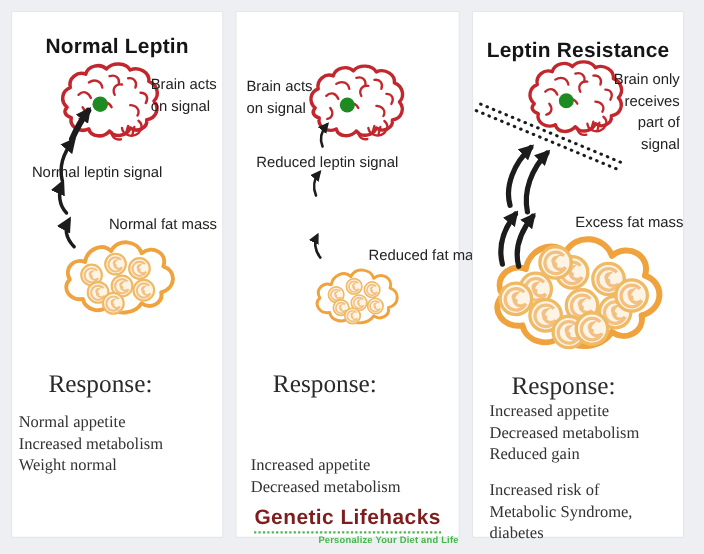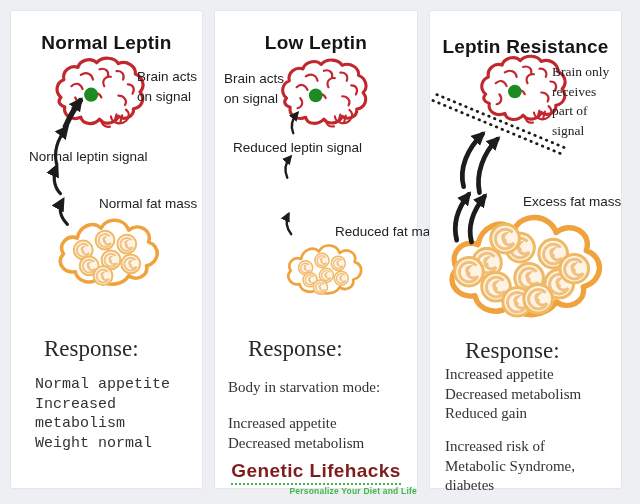--- a/index.html
+++ b/index.html
@@ -15,21 +15,21 @@
   }
   #panel-1{left:10px;width:193px;}
   #panel-2{left:214px;width:204px;}
   #panel-3{left:429px;width:193px;}
   svg.art{position:absolute;left:0;top:0;width:100%;height:100%;}
   .panel-title{
     position:absolute;top:21px;left:0;width:100%;text-align:center;
     font-size:19px;font-weight:700;color:#151515;letter-spacing:.2px;
   }
   .lbl{position:absolute;font-size:13.5px;color:#222;line-height:20px;white-space:nowrap;}
-  .lbl.center{text-align:left;white-space:normal;line-height:19.5px;font-family:Liberation Serif, serif;}
+  .lbl.center{text-align:right;white-space:normal;line-height:19.5px;}
   .resp-h{position:absolute;font-family:"Liberation Serif","DejaVu Serif",serif;font-size:23px;color:#2a2a2a;margin-left:20px;}
   .resp{position:absolute;font-family:"Liberation Serif","DejaVu Serif",serif;font-size:15px;color:#333;line-height:19.5px;}
   .logo{position:absolute;left:0;width:100%;text-align:center;}
   .logo-name{
     display:inline-block;font-size:19px;font-weight:700;color:#7f1d1d;
     letter-spacing:.4px;border-bottom:2px dotted #49b84f;padding-bottom:1px;
   }
   .logo-tag{font-size:8.5px;font-weight:700;color:#43b649;margin-top:1px;letter-spacing:.2px;text-align:right;}
 </style>
 </head>
@@ -105,50 +105,48 @@
 
   <div class="panel-title">Normal Leptin</div>
   <div class="lbl" style="left:126px;top:56px;">
     <div>Brain acts</div>
     <div>on signal</div>
   </div>
   <div class="lbl" style="left:18px;top:136px;">Normal leptin signal</div>
   <div class="lbl" style="left:88px;top:183px;">Normal fat mass</div>
 
   <div class="resp-h" style="left:13px;top:325px;">Response:</div>
-  <div class="resp" style="left:24px;top:364px;font-family:Liberation Mono, monospace;">
+  <div class="resp" style="left:6px;top:364px;">
     <div>Normal appetite</div>
     <div>Increased metabolism</div>
     <div>Weight normal</div>
   </div>
 </div>
 
 <div class="panel" id="panel-2">
   <svg class="art" viewBox="0 0 204 479">
     <use href="#brain" transform="translate(64,48) scale(0.92)"></use>
     <g transform="translate(69,228) scale(0.75)">
       <use href="#cloud"></use>
     </g>
     <g fill="none" stroke="#1c1c1c" stroke-linecap="round" stroke-width="2.4">
       <path d="M 79,122 C 76,115 78,108 83,102" marker-end="url(#ahs)"></path>
       <path d="M 73,167 C 70,160 71,152 76,146" marker-end="url(#ahs)"></path>
       <path d="M 77,224 C 72,218 71,210 74,204" marker-end="url(#ahs)"></path>
     </g>
   </svg>
 
-  <div class="panel-title">Low Leptin</div>
   <div class="lbl" style="left:9px;top:58px;">
     <div>Brain acts</div>
     <div>on signal</div>
   </div>
   <div class="lbl" style="left:18px;top:127px;text-align:right;">Reduced leptin signal</div>
   <div class="lbl" style="left:95px;top:211px;margin-left:25px;">Reduced fat mass</div>
 
   <div class="resp-h" style="left:13px;top:325px;">Response:</div>
-  <div class="resp" style="left:13px;top:367px;">Body in starvation mode:</div>
   <div class="resp" style="left:13px;top:403px;">
     <div>Increased appetite</div>
     <div>Decreased metabolism</div>
   </div>
 
   <div class="logo" style="top:449px;">
     <div class="logo-name">Genetic Lifehacks</div>
     <div class="logo-tag">Personalize Your Diet and Life</div>
   </div>
 </div>

